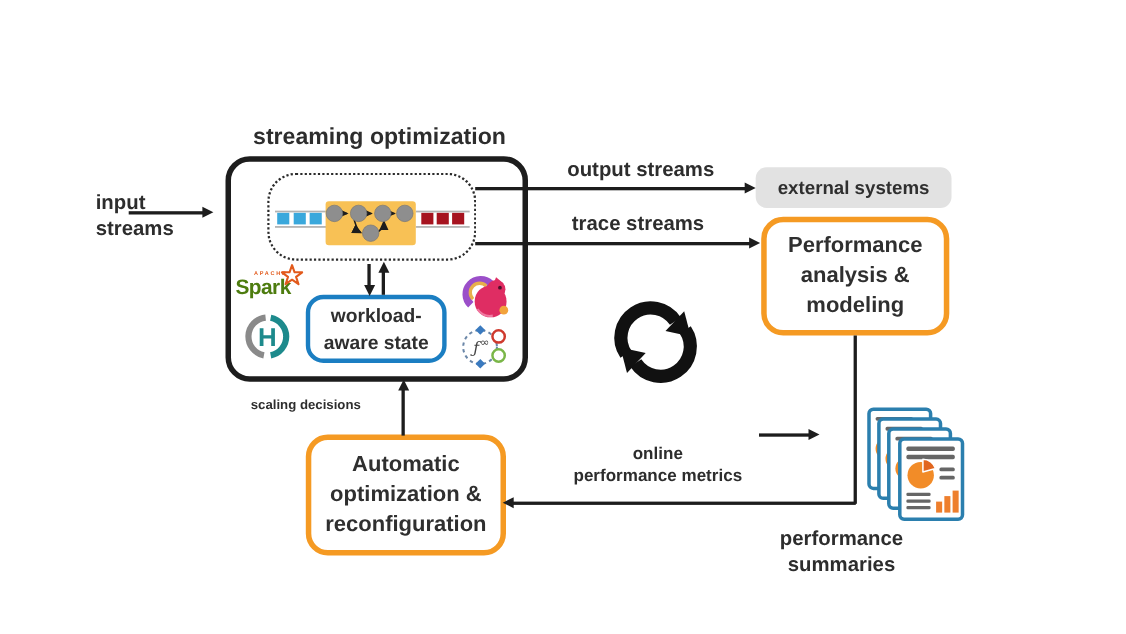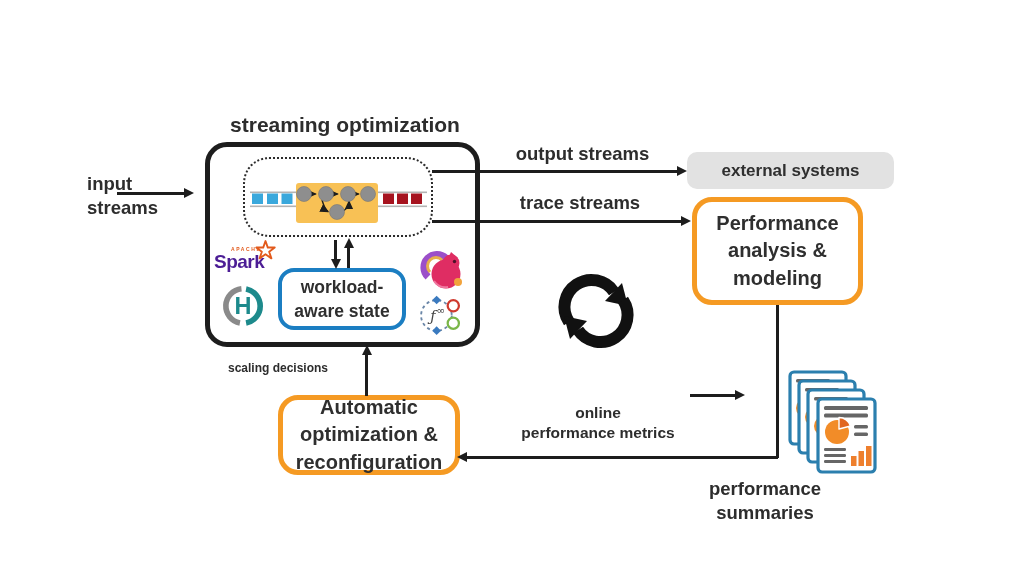--- a/index.html
+++ b/index.html
@@ -14,21 +14,21 @@
   .app-box{position:absolute;box-sizing:border-box;border:5px solid #1d1d1d;border-radius:22px;background:#fff;}
   .dotted-box{position:absolute;box-sizing:border-box;border:2px dotted #2b2b2b;border-radius:26px;background:#fff;}
   .line{position:absolute;background:#1d1d1d;z-index:6;}
   .ah{position:absolute;width:0;height:0;z-index:6;}
   .ah-r{border-top:5px solid transparent;border-bottom:5px solid transparent;border-left:10px solid #1d1d1d;}
   .ah-l{border-top:5px solid transparent;border-bottom:5px solid transparent;border-right:10px solid #1d1d1d;}
   .ah-u{border-left:5px solid transparent;border-right:5px solid transparent;border-bottom:10px solid #1d1d1d;}
   .ah-d{border-left:5px solid transparent;border-right:5px solid transparent;border-top:10px solid #1d1d1d;}
   .logo{position:absolute;}
   .spark-apache{font-size:5px;letter-spacing:1.6px;color:#E25A1C;font-weight:700;margin-left:17px;}
-  .spark-word{font-size:19px;font-weight:700;color:#4c1d95;letter-spacing:-0.5px;line-height:1;}
+  .spark-word{font-size:19px;font-weight:700;color:#4d7c0f;letter-spacing:-0.5px;line-height:1;}
 </style>
 </head>
 <body>
 
 <div class="canvas">
 
   <div class="lbl" style="left:205px;top:111px;width:280px;text-align:center;font-size:21px;">streaming optimization</div>
 
   <div class="app-box" style="left:205px;top:142px;width:275px;height:205px;"></div>
 
@@ -77,21 +77,21 @@
   <div class="ah ah-r" style="left:184px;top:188px;"></div>
 
   <div class="lbl" style="left:500px;top:142px;width:165px;text-align:center;font-size:18.5px;">output streams</div>
   <div class="line" style="left:432px;top:170px;width:246px;height:2.5px;"></div>
   <div class="ah ah-r" style="left:677px;top:166px;"></div>
 
   <div class="lbl" style="left:500px;top:191px;width:160px;text-align:center;font-size:18.5px;">trace streams</div>
   <div class="line" style="left:432px;top:220px;width:250px;height:2.5px;"></div>
   <div class="ah ah-r" style="left:681px;top:216px;"></div>
 
-  <div class="box box-gray" style="left:687px;top:152px;width:207px;height:37px;">external systems</div>
+  <div class="box box-gray" style="left:687px;top:152px;width:178px;height:37px;">external systems</div>
 
   <div class="box box-orange" style="left:692px;top:197px;width:171px;height:108px;">Performance
 analysis &amp;
 modeling</div>
 
   <div class="box box-blue" style="left:278px;top:268px;width:128px;height:62px;z-index:4;">workload-
 aware state</div>
 
   <div class="line" style="left:334px;top:240px;width:2.5px;height:21px;"></div>
   <div class="ah ah-d" style="left:330.5px;top:259px;"></div>
@@ -130,21 +130,21 @@
     <circle cx="35.5" cy="13.5" r="5.5" fill="#ffffff" stroke="#cf3a2e" stroke-width="2.2"></circle>
     <circle cx="35.5" cy="30.5" r="5.5" fill="#ffffff" stroke="#7ab648" stroke-width="2.2"></circle>
     <text x="13" y="28" font-size="14" font-style="italic" fill="#444" font-family="DejaVu Serif, serif">ƒ</text>
     <text x="19" y="22" font-size="10" fill="#444" font-family="DejaVu Sans, sans-serif">∞</text>
   </svg>
 
   <div class="lbl" style="left:198px;top:361px;width:160px;text-align:center;font-size:12px;">scaling decisions</div>
   <div class="line" style="left:365px;top:352px;width:2.5px;height:44px;"></div>
   <div class="ah ah-u" style="left:361.5px;top:345px;"></div>
 
-  <div class="box box-orange" style="left:278px;top:395px;width:182px;height:80px;">Automatic
+  <div class="box box-orange" style="left:278px;top:395px;width:182px;height:110px;">Automatic
 optimization &amp;
 reconfiguration</div>
 
   <svg style="position:absolute;left:553px;top:269px;" width="86" height="84" viewBox="0 0 86 84">
     <g fill="#111111" stroke="none">
       <path d="M 16 53 A 27 27 0 0 1 61 23" fill="none" stroke="#111111" stroke-width="12"></path>
       <polygon points="69,14 52,32 75,37"></polygon>
       <g transform="rotate(180 43 42)">
         <path d="M 16 53 A 27 27 0 0 1 61 23" fill="none" stroke="#111111" stroke-width="12"></path>
         <polygon points="69,14 52,32 75,37"></polygon>

